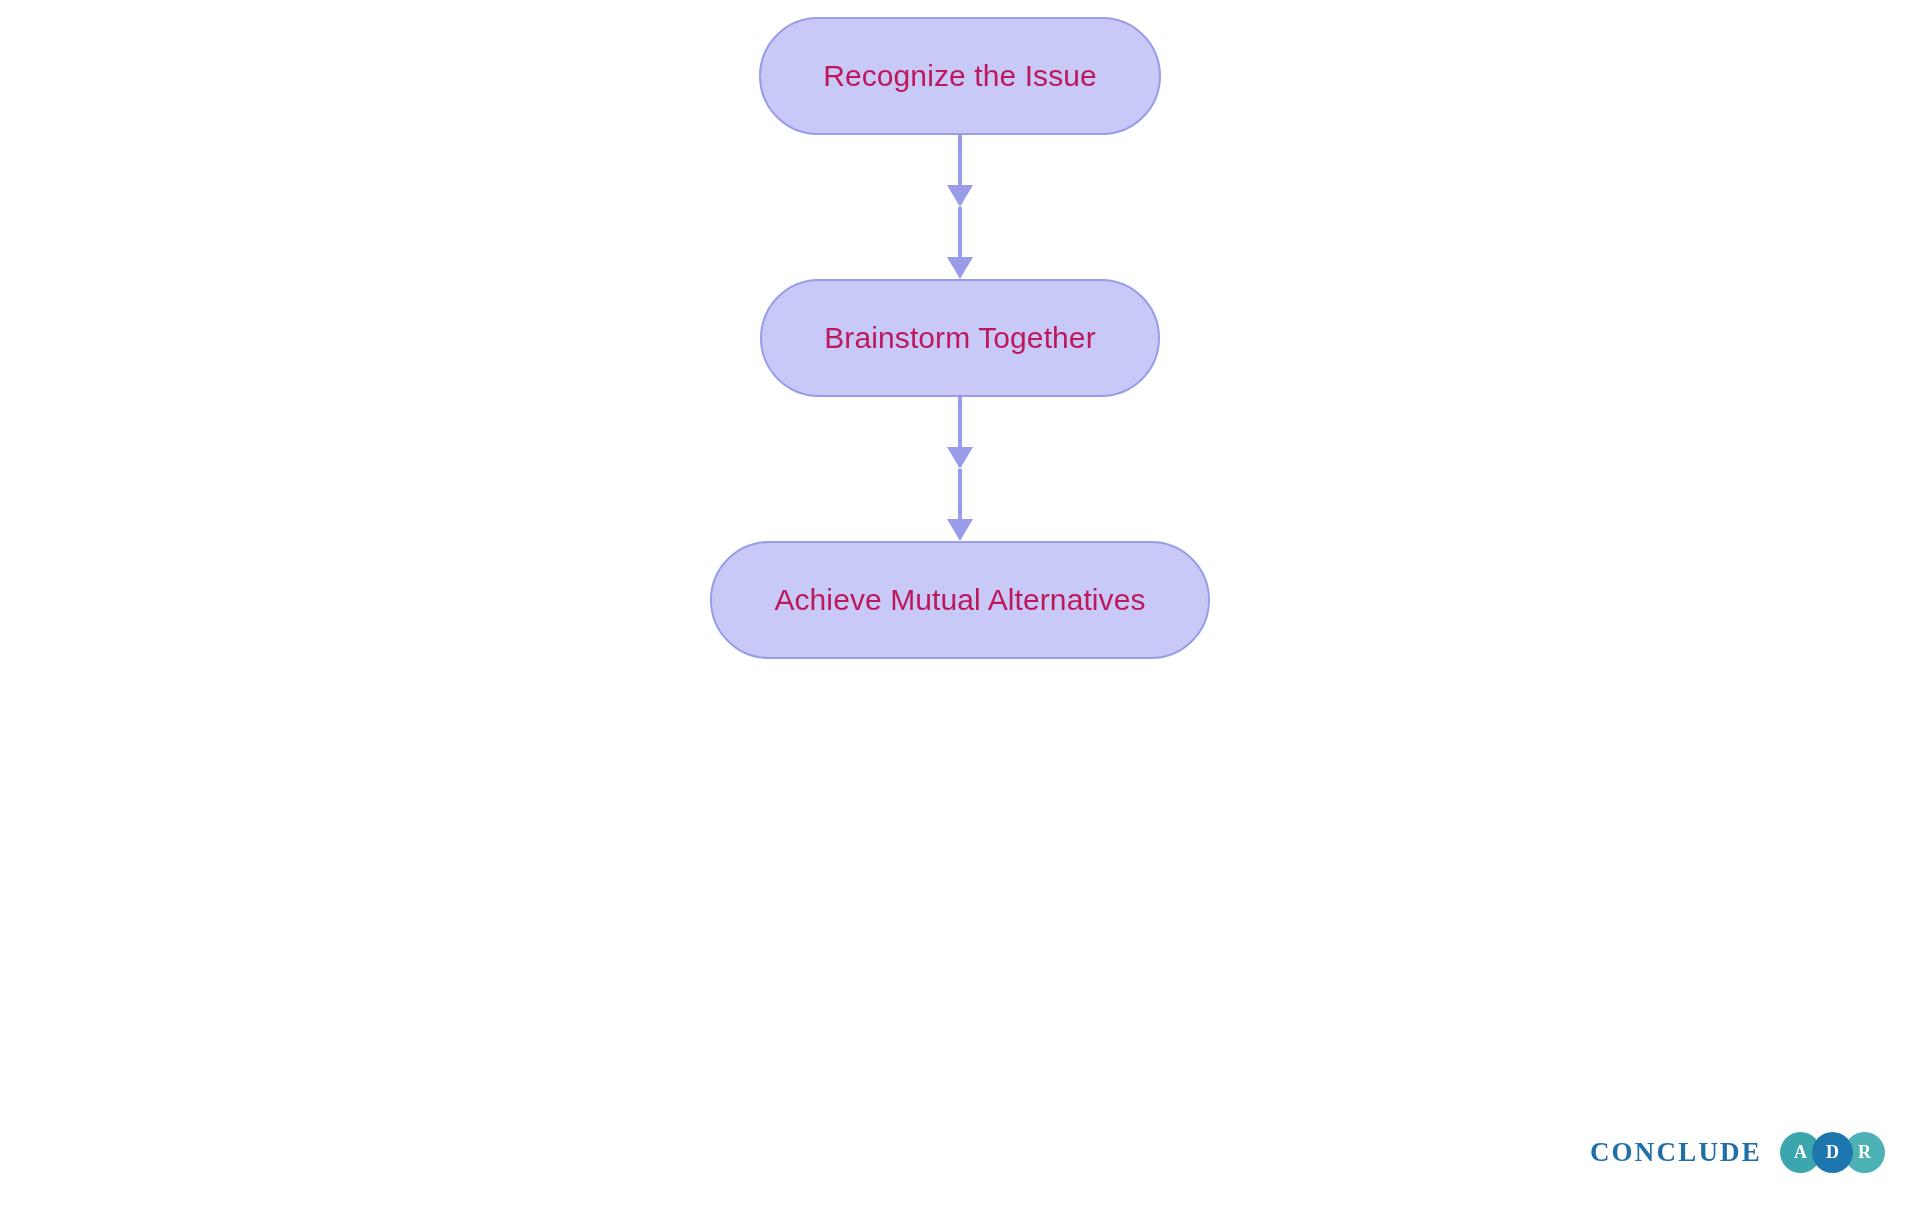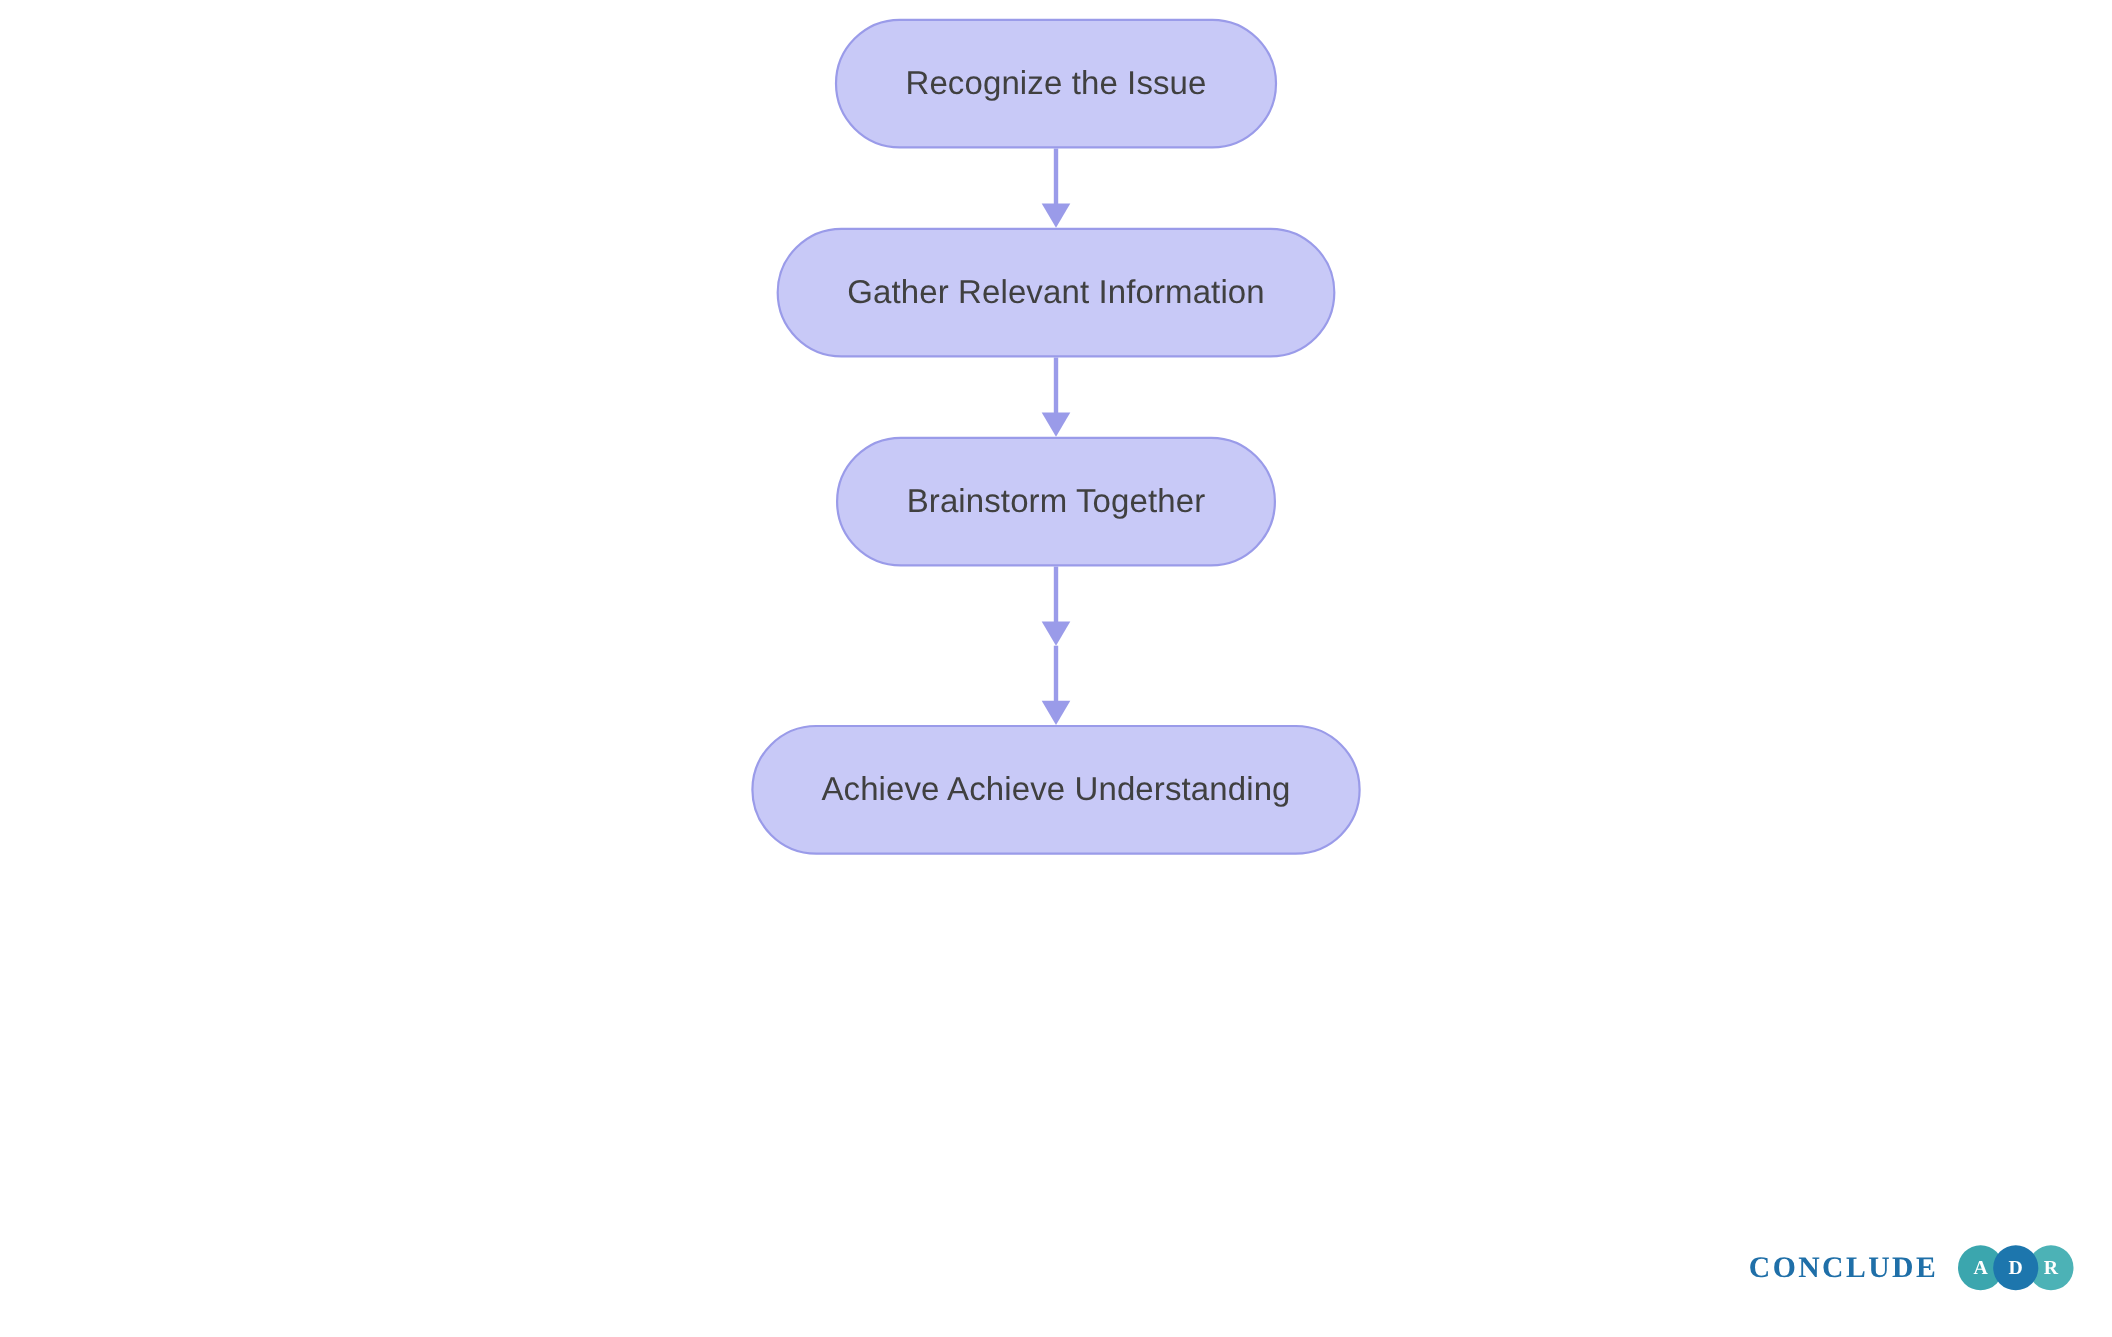--- a/index.html
+++ b/index.html
@@ -31,21 +31,21 @@
     display: flex;
     flex-direction: column;
     align-items: center;
   }
 
   .node {
     box-sizing: border-box;
     background: #c8c9f7;
     border: 2px solid #9a9be9;
     border-radius: 999px;
-    color: #404040;
+    color: #be185d;
     display: flex;
     align-items: center;
     justify-content: center;
     font-family: "Liberation Sans", sans-serif;
     font-size: 30px;
     font-weight: 400;
     letter-spacing: 0.1px;
     white-space: nowrap;
     height: 118px;
     padding: 0 62px;
@@ -122,23 +122,20 @@
 
     <div class="node">
       <span>Recognize the Issue</span>
     </div>
 
     <div class="connector">
       <div class="stem"></div>
       <div class="head"></div>
     </div>
 
-    <div class="node">
-      <span>Gather Relevant Information</span>
-    </div>
 
     <div class="connector">
       <div class="stem"></div>
       <div class="head"></div>
     </div>
 
     <div class="node">
       <span>Brainstorm Together</span>
     </div>
 
@@ -147,21 +144,21 @@
       <div class="head"></div>
     </div>
 
 
     <div class="connector">
       <div class="stem"></div>
       <div class="head"></div>
     </div>
 
     <div class="node">
-      <span>Achieve Achieve Understanding</span>
+      <span>Achieve Mutual Alternatives</span>
     </div>
 
   </div>
 </div>
 
 <div id="logo">
   <div class="wordmark">CONCLUDE</div>
   <div class="circles">
     <div class="circle c-a">A</div>
     <div class="circle c-d">D</div>

